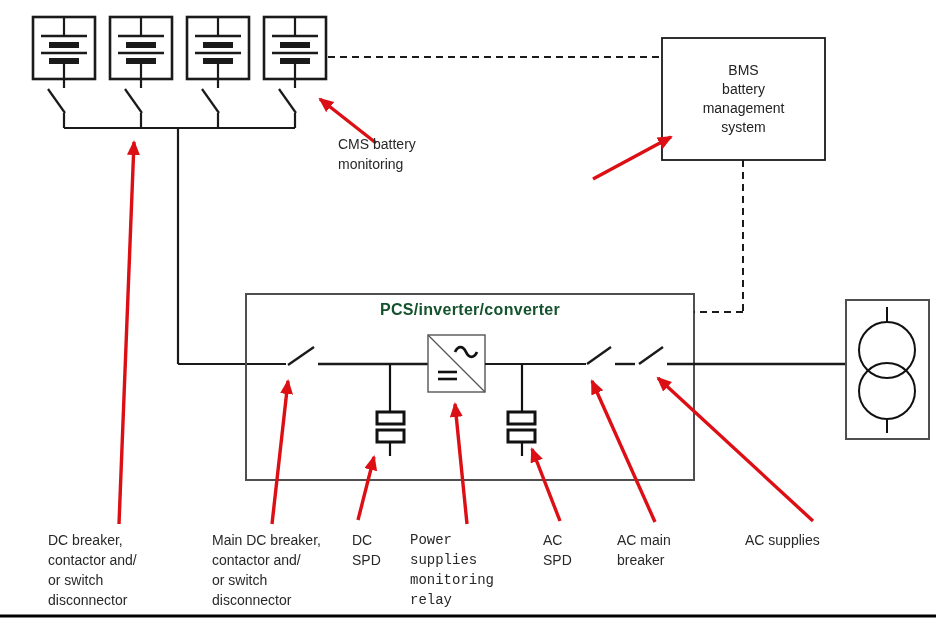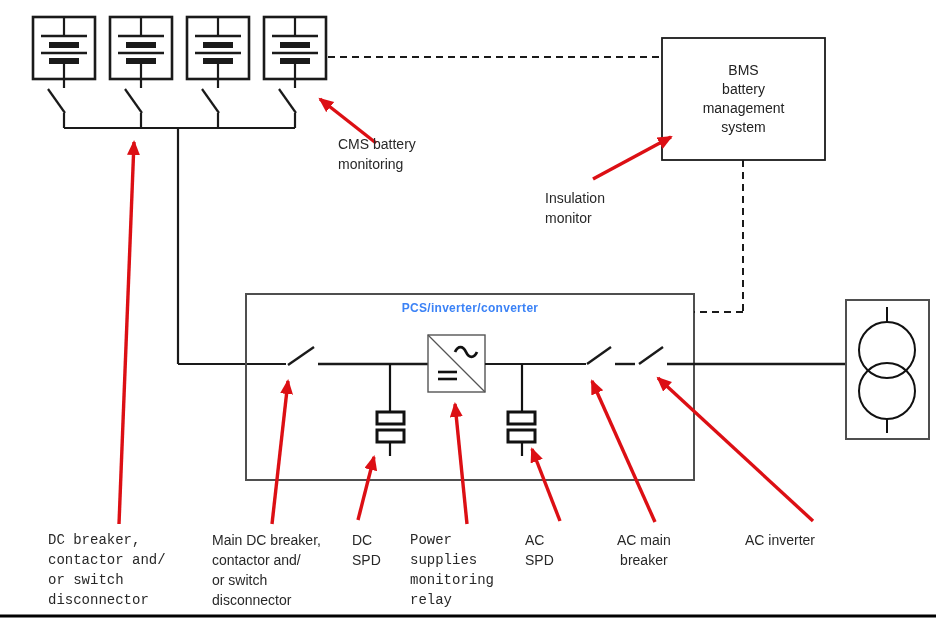--- a/index.html
+++ b/index.html
@@ -4,21 +4,21 @@
 <style>
   html,body{margin:0;padding:0;background:#fff;}
   #canvas{position:relative;width:936px;height:620px;background:#ffffff;overflow:hidden;
           font-family:"Liberation Sans",sans-serif;}
   #wires{position:absolute;left:0;top:0;}
   .lbl{position:absolute;white-space:pre-line;font-size:14px;line-height:20px;color:#282828;}
   .bms-text{position:absolute;left:662px;top:38px;width:163px;height:122px;
             display:flex;align-items:center;justify-content:center;text-align:center;
             white-space:pre-line;font-size:14px;line-height:19px;color:#222;}
   .pcs-title{position:absolute;left:246px;top:301px;width:448px;text-align:center;
-             font-size:12px;font-weight:bold;letter-spacing:.3px;color:#3b82f6;
+             font-size:16px;font-weight:bold;letter-spacing:.3px;color:#14532d;
              white-space:pre-line;}
 </style>
 </head>
 <body>
 
 <div id="canvas">
 
   <svg id="wires" width="936" height="620" viewBox="0 0 936 620">
     <defs>
       <marker id="arr" markerUnits="userSpaceOnUse" markerWidth="16" markerHeight="14" refX="13" refY="6.5" orient="auto">
@@ -149,42 +149,40 @@
   <div class="pcs-title">PCS/inverter/converter</div>
 
   <div class="bms-text">BMS
 battery
 management
 system</div>
 
   <div class="lbl" style="left:338px;top:134px;">CMS battery
 monitoring</div>
 
-  <div class="lbl" style="left:545px;top:188px;">Insulation
-monitor</div>
 
-  <div class="lbl" style="left:48px;top:530px;font-family:Liberation Mono, monospace;">DC breaker,
+  <div class="lbl" style="left:48px;top:530px;">DC breaker,
 contactor and/
 or switch
 disconnector</div>
 
   <div class="lbl" style="left:212px;top:530px;">Main DC breaker,
 contactor and/
 or switch
 disconnector</div>
 
   <div class="lbl" style="left:336px;top:530px;margin-left:16px;">DC
 SPD</div>
 
   <div class="lbl" style="left:410px;top:530px;font-family:Liberation Mono, monospace;">Power
 supplies
 monitoring
 relay</div>
 
-  <div class="lbl" style="left:525px;top:530px;">AC
+  <div class="lbl" style="left:543px;top:530px;">AC
 SPD</div>
 
-  <div class="lbl" style="left:617px;top:530px;text-align:center;">AC main
+  <div class="lbl" style="left:617px;top:530px;">AC main
 breaker</div>
 
-  <div class="lbl" style="left:745px;top:530px;">AC inverter</div>
+  <div class="lbl" style="left:745px;top:530px;">AC supplies</div>
 
 </div>
 
 </body></html>

